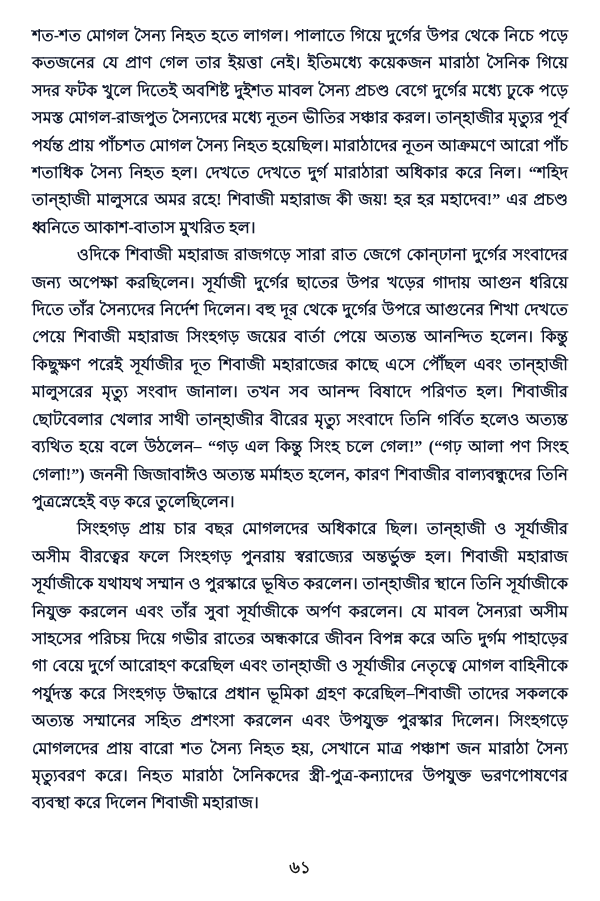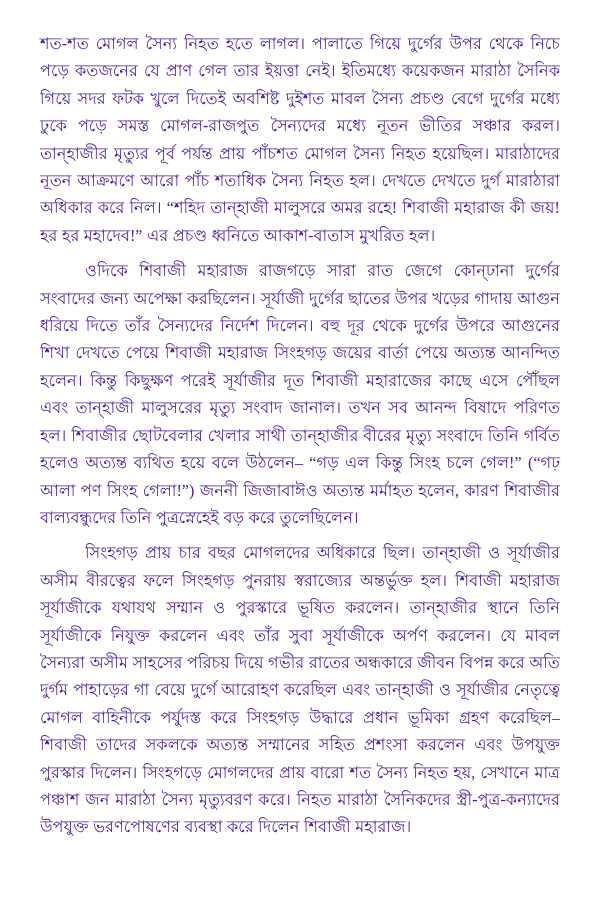--- a/index.html
+++ b/index.html
@@ -15,30 +15,30 @@
     overflow: hidden;
     box-sizing: border-box;
   }
   .text-body {
     position: absolute;
     left: 32px;
     top: 22px;
     width: 536px;
   }
   .para {
-    margin: 8px;
+    margin: 0;
     font-family: "Liberation Serif", "DejaVu Serif", serif;
     font-size: 16.1px;
     line-height: 27.4px;
-    color: #4c1d95;
+    color: #0f172a;
     text-align: justify;
     text-justify: inter-word;
     word-spacing: 0.4px;
     letter-spacing: 0.05px;
-    font-weight: 400;
+    font-weight: 700;
     -webkit-font-smoothing: none;
   }
   .para.indent {
     text-indent: 45px;
   }
   .para.p1 { margin-bottom: 0px; }
   .para.p2 { margin-bottom: 0px; }
   .para.p3 { margin-bottom: 0px; }
 
   .page-number {
@@ -61,14 +61,15 @@
   <div class="text-body">
 
     <p class="para p1">শত-শত মোগল সৈন্য নিহত হতে লাগল। পালাতে গিয়ে দুর্গের উপর থেকে নিচে পড়ে কতজনের যে প্রাণ গেল তার ইয়ত্তা নেই। ইতিমধ্যে কয়েকজন মারাঠা সৈনিক গিয়ে সদর ফটক খুলে দিতেই অবশিষ্ট দুইশত মাবল সৈন্য প্রচণ্ড বেগে দুর্গের মধ্যে ঢুকে পড়ে সমস্ত মোগল-রাজপুত সৈন্যদের মধ্যে নূতন ভীতির সঞ্চার করল। তান্হাজীর মৃত্যুর পূর্ব পর্যন্ত প্রায় পাঁচশত মোগল সৈন্য নিহত হয়েছিল। মারাঠাদের নূতন আক্রমণে আরো পাঁচ শতাধিক সৈন্য নিহত হল। দেখতে দেখতে দুর্গ মারাঠারা অধিকার করে নিল। “শহিদ তান্হাজী মালুসরে অমর রহে! শিবাজী মহারাজ কী জয়! হর হর মহাদেব!” এর প্রচণ্ড ধ্বনিতে আকাশ-বাতাস মুখরিত হল।</p>
 
     <p class="para p2 indent">ওদিকে শিবাজী মহারাজ রাজগড়ে সারা রাত জেগে কোন্ঢানা দুর্গের সংবাদের জন্য অপেক্ষা করছিলেন। সূর্যাজী দুর্গের ছাতের উপর খড়ের গাদায় আগুন ধরিয়ে দিতে তাঁর সৈন্যদের নির্দেশ দিলেন। বহু দূর থেকে দুর্গের উপরে আগুনের শিখা দেখতে পেয়ে শিবাজী মহারাজ সিংহগড় জয়ের বার্তা পেয়ে অত্যন্ত আনন্দিত হলেন। কিন্তু কিছুক্ষণ পরেই সূর্যাজীর দূত শিবাজী মহারাজের কাছে এসে পৌঁছল এবং তান্হাজী মালুসরের মৃত্যু সংবাদ জানাল। তখন সব আনন্দ বিষাদে পরিণত হল। শিবাজীর ছোটবেলার খেলার সাথী তান্হাজীর বীরের মৃত্যু সংবাদে তিনি গর্বিত হলেও অত্যন্ত ব্যথিত হয়ে বলে উঠলেন– “গড় এল কিন্তু সিংহ চলে গেল!” (“গঢ় আলা পণ সিংহ গেলা!”) জননী জিজাবাঈও অত্যন্ত মর্মাহত হলেন, কারণ শিবাজীর বাল্যবন্ধুদের তিনি পুত্রস্নেহেই বড় করে তুলেছিলেন।</p>
 
     <p class="para p3 indent">সিংহগড় প্রায় চার বছর মোগলদের অধিকারে ছিল। তান্হাজী ও সূর্যাজীর অসীম বীরত্বের ফলে সিংহগড় পুনরায় স্বরাজ্যের অন্তর্ভুক্ত হল। শিবাজী মহারাজ সূর্যাজীকে যথাযথ সম্মান ও পুরস্কারে ভূষিত করলেন। তান্হাজীর স্থানে তিনি সূর্যাজীকে নিযুক্ত করলেন এবং তাঁর সুবা সূর্যাজীকে অর্পণ করলেন। যে মাবল সৈন্যরা অসীম সাহসের পরিচয় দিয়ে গভীর রাতের অন্ধকারে জীবন বিপন্ন করে অতি দুর্গম পাহাড়ের গা বেয়ে দুর্গে আরোহণ করেছিল এবং তান্হাজী ও সূর্যাজীর নেতৃত্বে মোগল বাহিনীকে পর্যুদস্ত করে সিংহগড় উদ্ধারে প্রধান ভূমিকা গ্রহণ করেছিল–শিবাজী তাদের সকলকে অত্যন্ত সম্মানের সহিত প্রশংসা করলেন এবং উপযুক্ত পুরস্কার দিলেন। সিংহগড়ে মোগলদের প্রায় বারো শত সৈন্য নিহত হয়, সেখানে মাত্র পঞ্চাশ জন মারাঠা সৈন্য মৃত্যুবরণ করে। নিহত মারাঠা সৈনিকদের স্ত্রী-পুত্র-কন্যাদের উপযুক্ত ভরণপোষণের ব্যবস্থা করে দিলেন শিবাজী মহারাজ।</p>
 
   </div>
 
+  <div class="page-number">৬১</div>
 
 </div>
 
 </body></html>

